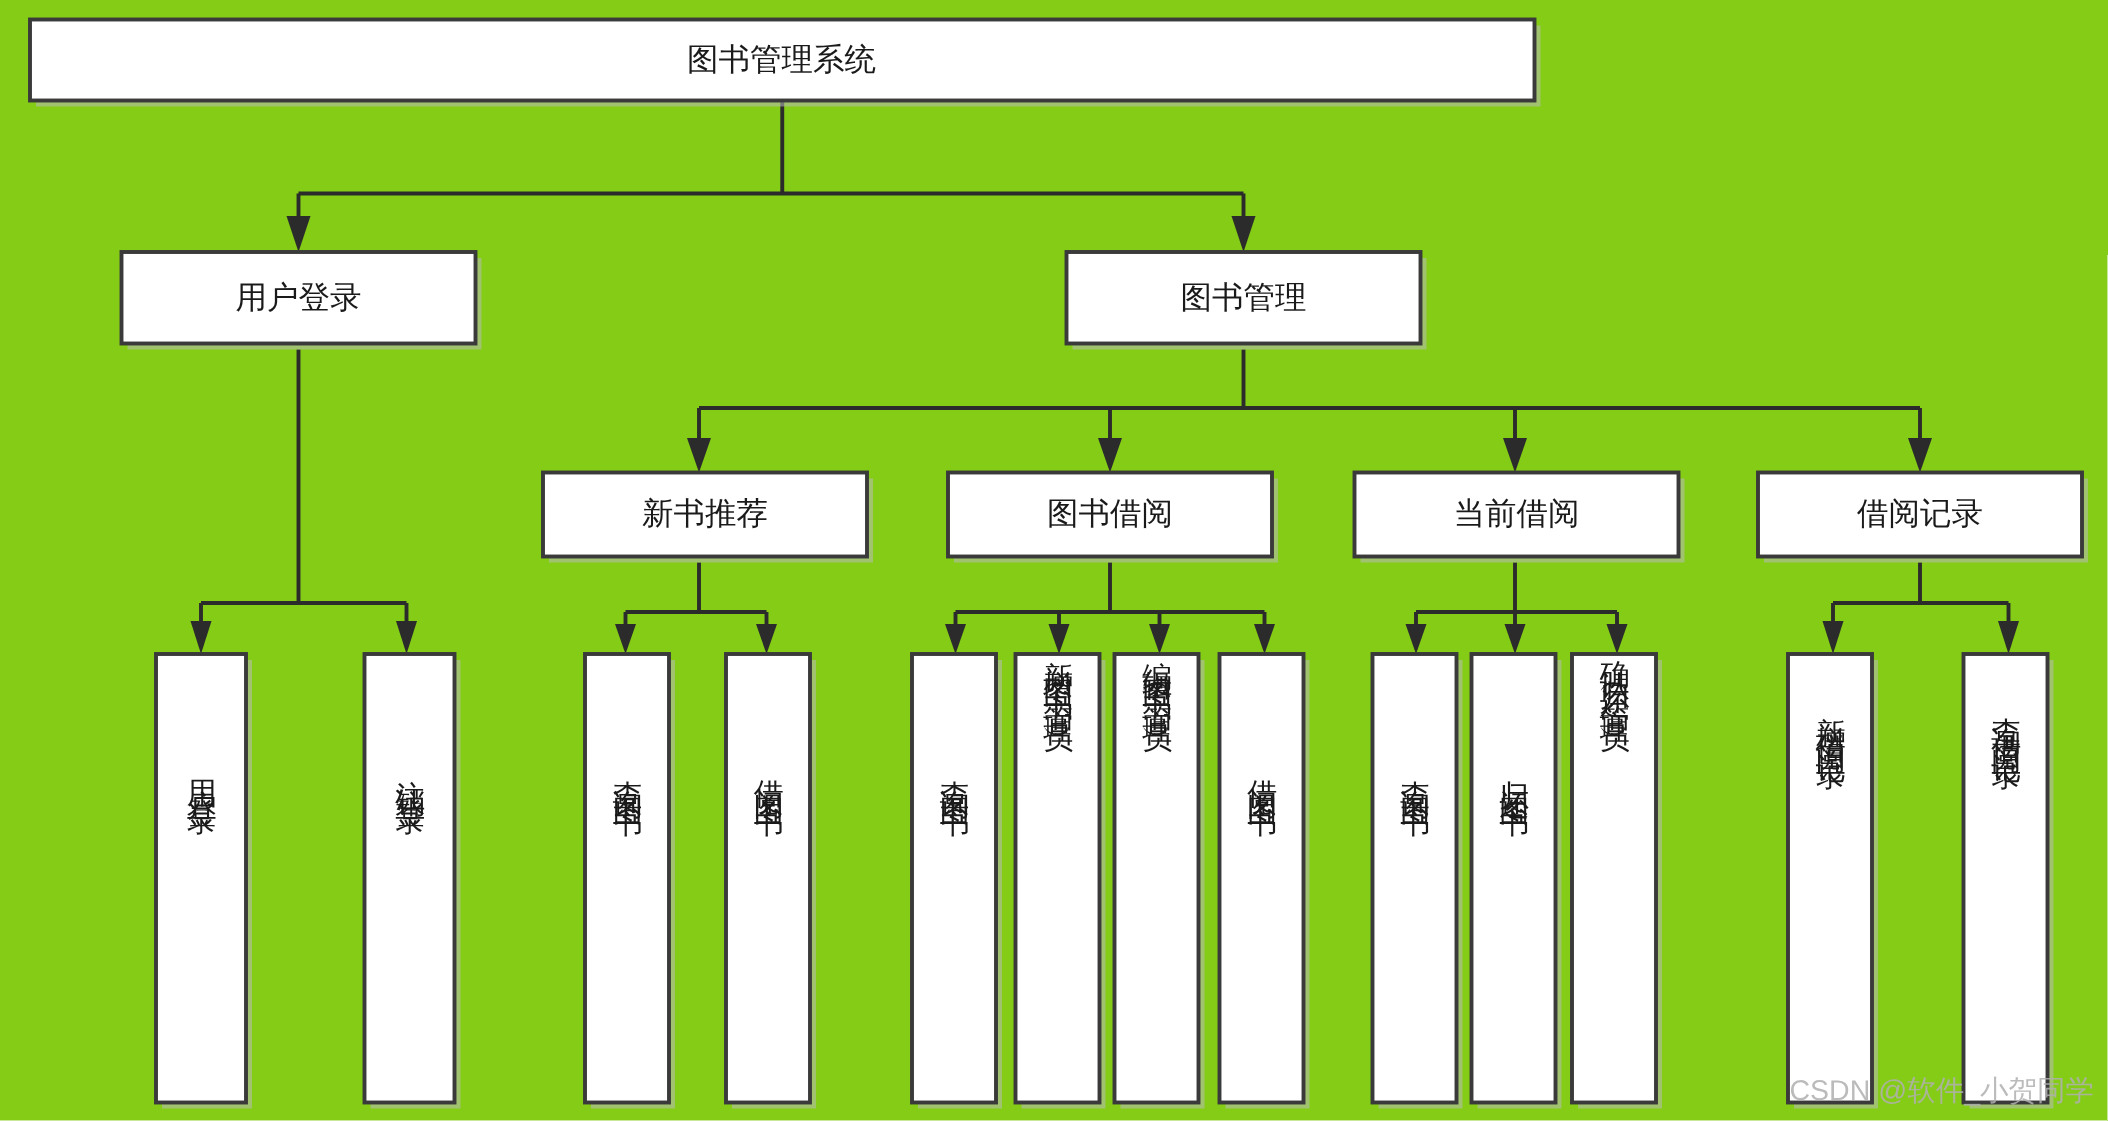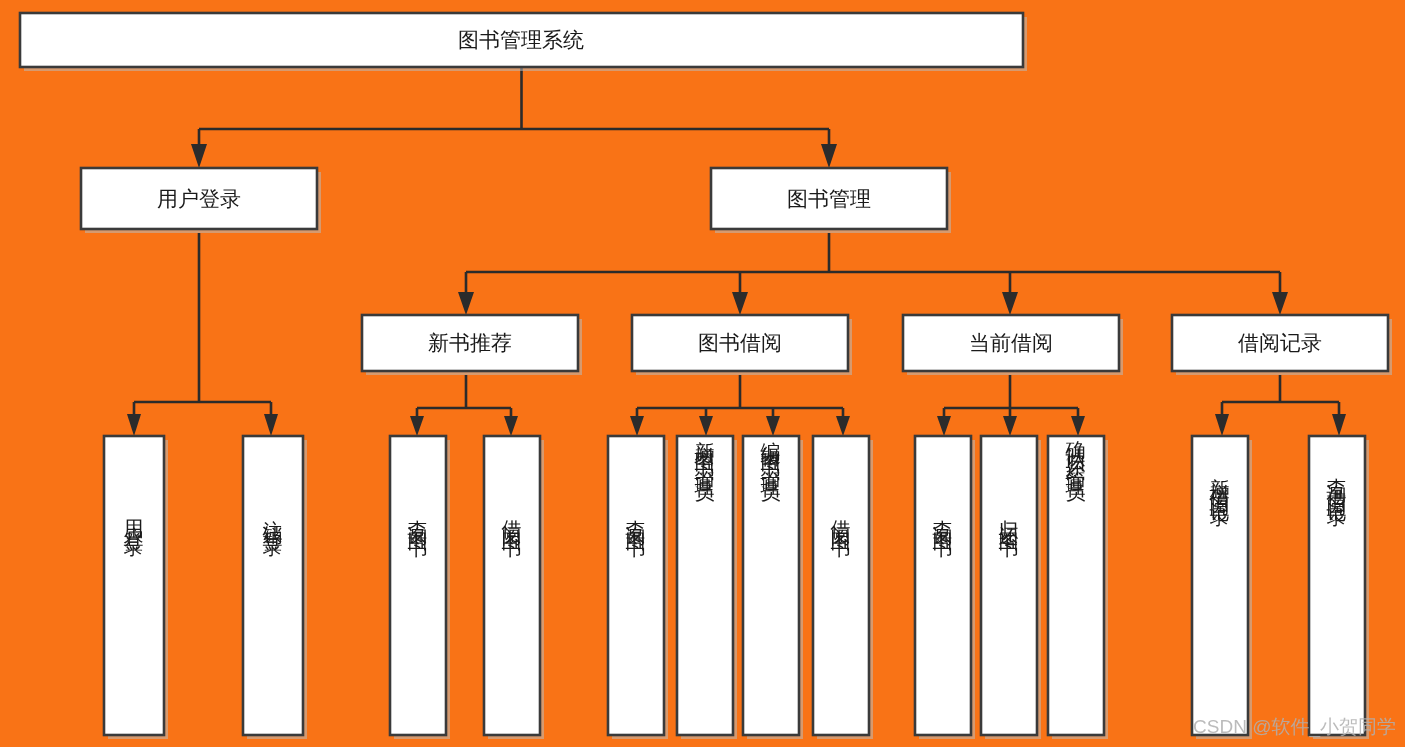--- a/index.html
+++ b/index.html
@@ -7,21 +7,21 @@
     padding: 0;
     background: #ffffff;
   }
   body {
     font-family: "Liberation Sans", "DejaVu Sans", sans-serif;
   }
   #diagram-root {
     position: relative;
     width: 1405px;
     height: 747px;
-    background: #f97316;
+    background: #84cc16;
     overflow: hidden;
   }
   svg.diagram-canvas {
     position: absolute;
     top: 0;
     left: 0;
     width: 1405px;
     height: 747px;
   }
   .node-box {

